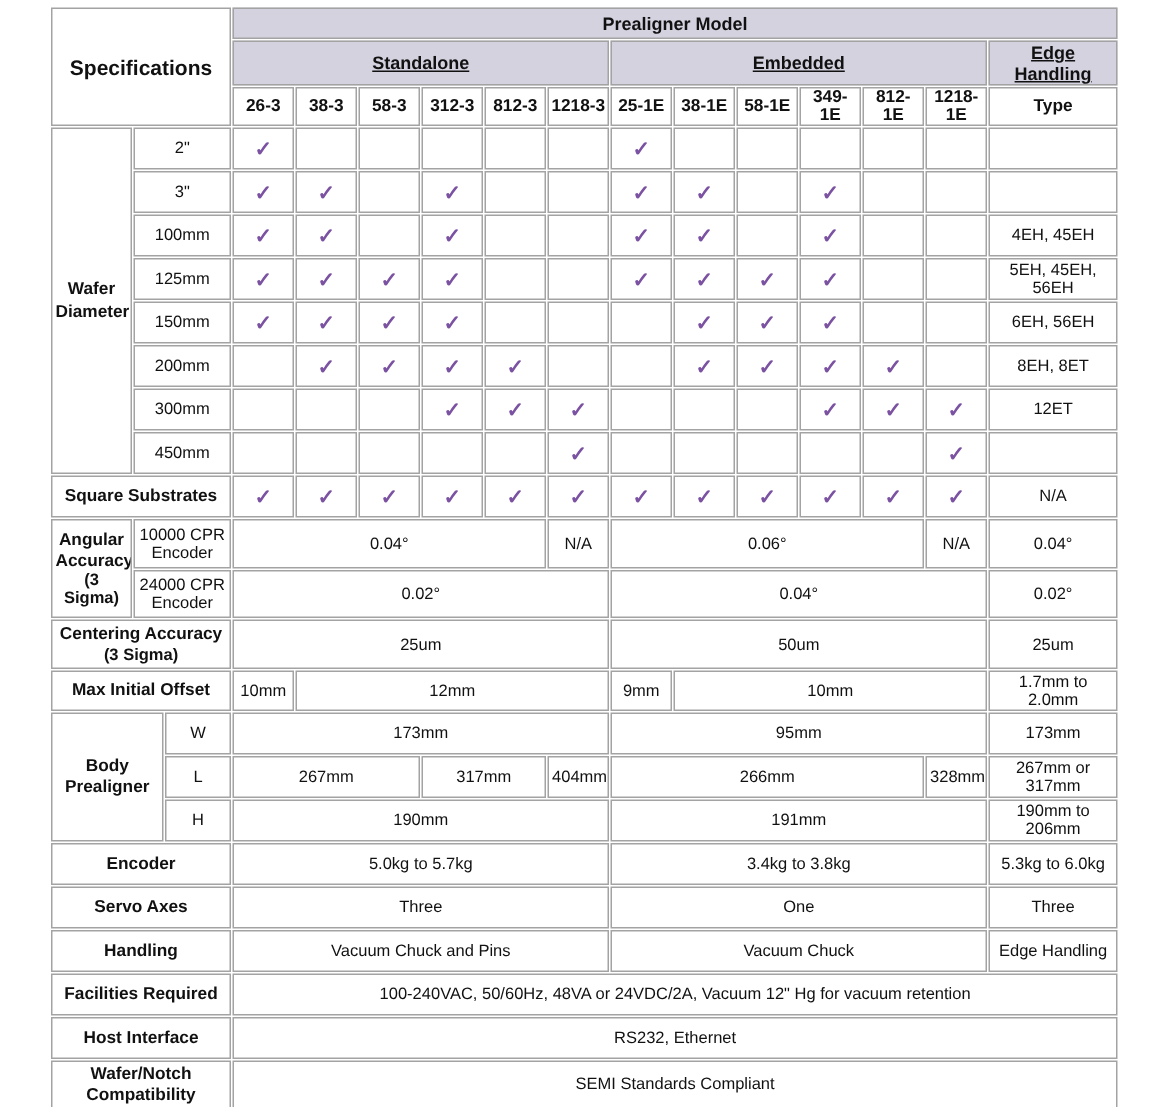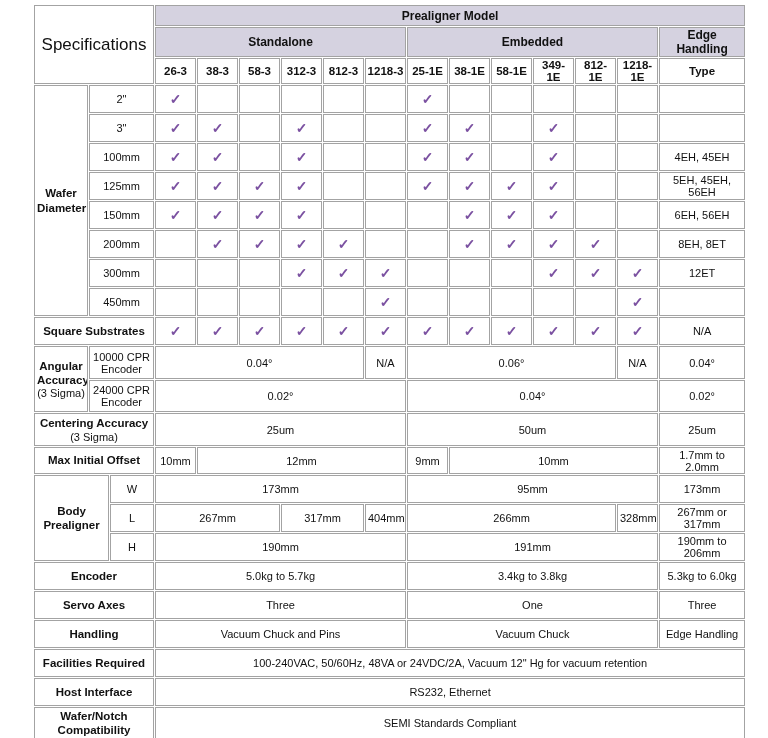--- a/index.html
+++ b/index.html
@@ -1,26 +1,26 @@
 <!DOCTYPE html>
 <html><head>
 <meta charset="utf-8">
 <style>
   html,body{margin:0;padding:0;background:#fff;}
   body{width:768px;height:738px;font-family:"Liberation Sans",sans-serif;color:#111;}
   table{border-collapse:separate;border-spacing:1px;margin:4px 0 0 33px;table-layout:fixed;width:705px;}
   td{border:1px solid #a3a3a3;text-align:center;vertical-align:middle;padding:0 2px;background:#fff;overflow:hidden;}
   .hdr{background:#d5d2e0;font-weight:bold;font-size:12px;}
-  .spec{font-size:17px;font-weight:normal;}
+  .spec{font-size:14px;font-weight:bold;}
   .mod{font-weight:bold;font-size:11.5px;padding:0 1px;text-align:center;}
   .lbl{font-weight:bold;font-size:11.5px;line-height:1.25;}
-  .sub{font-weight:normal;font-size:11px;}
+  .sub{font-weight:bold;font-size:11px;}
   .val{font-size:11px;}
   .ck{color:#7b51a1;font-size:14px;font-weight:bold;}
-  tr.h1 td{height:19px;} tr.h2 td{height:21px;} tr.h3 td{height:18px;}
+  tr.h1 td{height:19px;} tr.h2 td{height:21px;text-decoration:underline;} tr.h3 td{height:18px;}
   tr.rw td{height:26px;} tr.ra td{height:31px;} tr.rb td{height:30px;}
   tr.rc td{height:25px;} tr.rf td{height:30px;}
 </style>
 </head>
 <body>
 
 <table>
 <colgroup>
 <col style="width:54px">
       <col style="width:20px">

